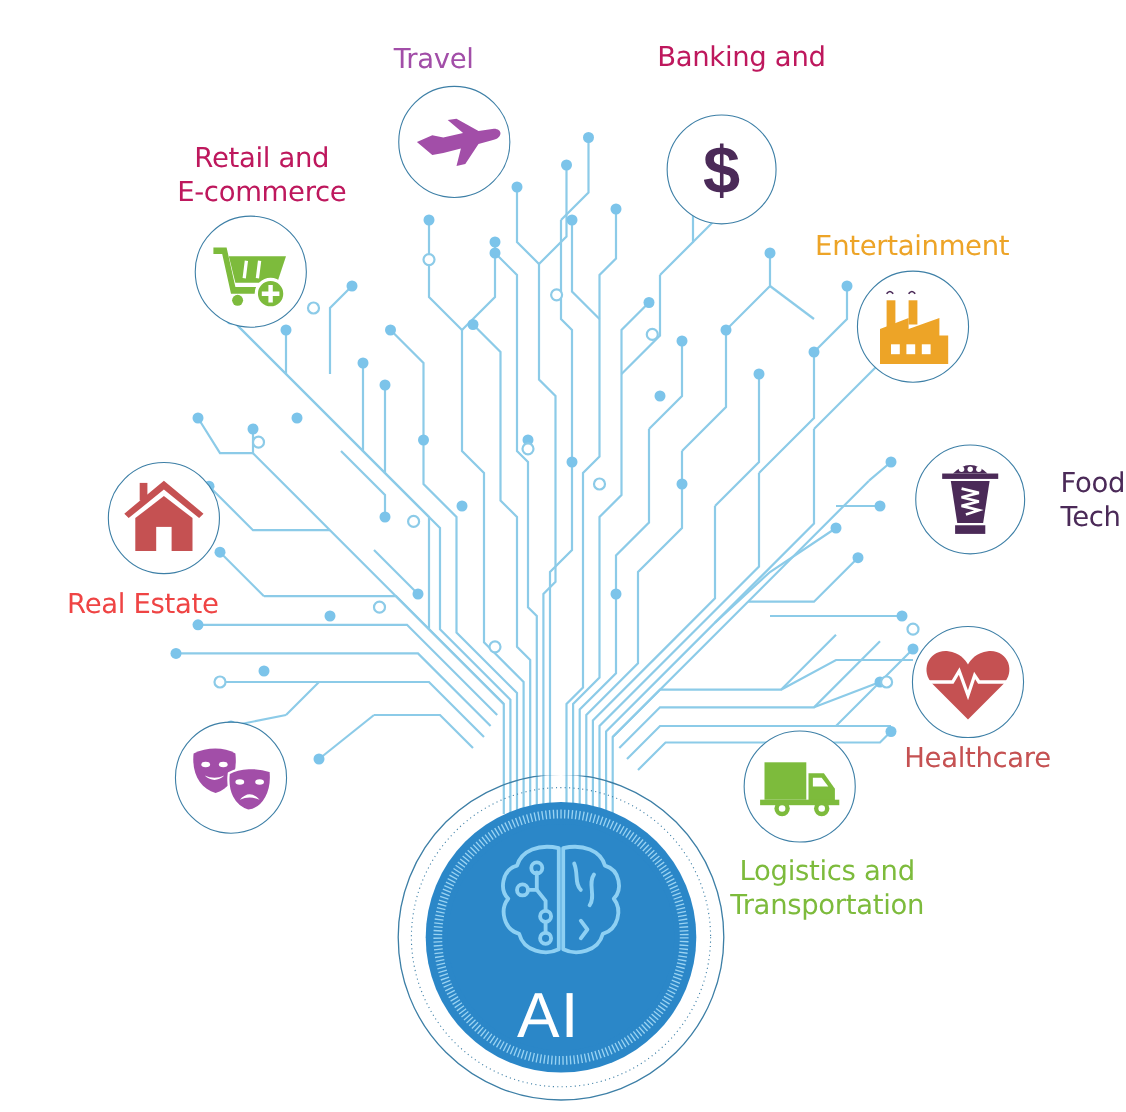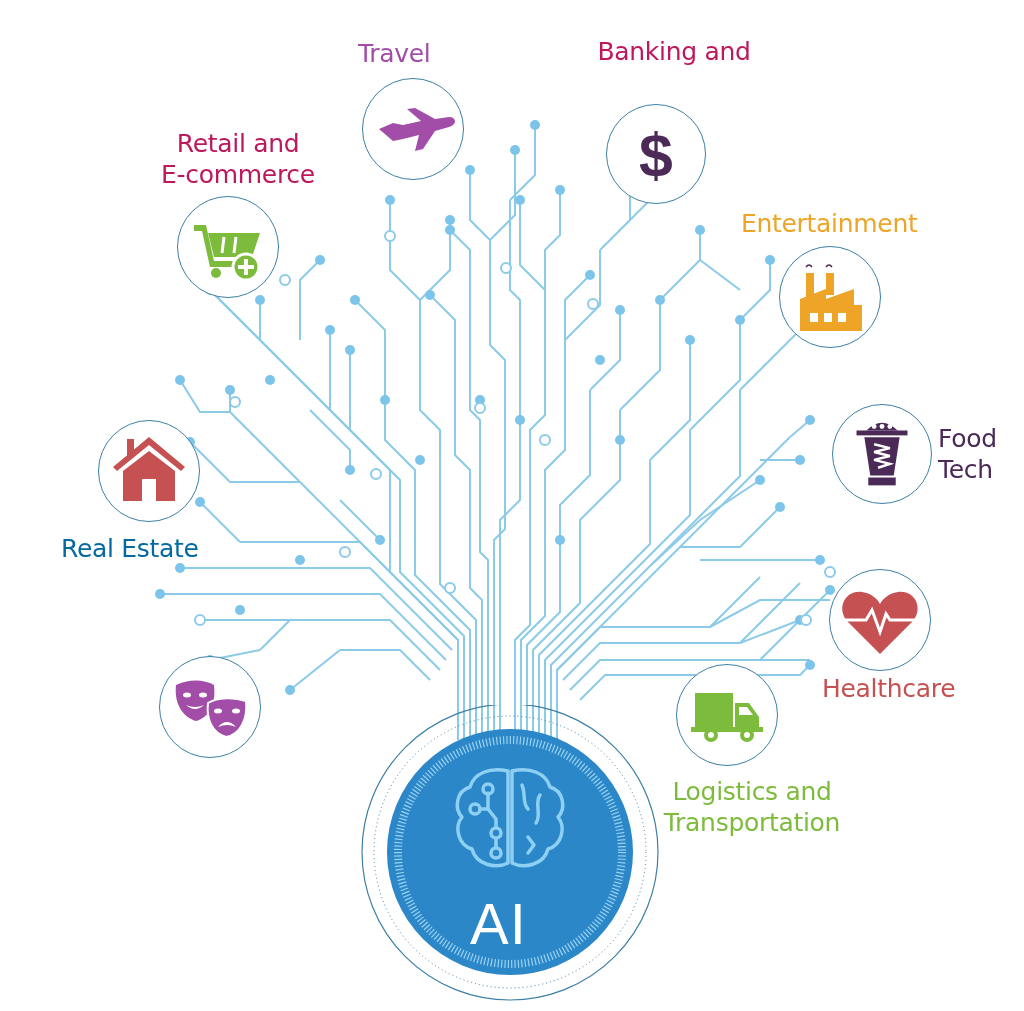--- a/index.html
+++ b/index.html
@@ -265,36 +265,36 @@
         <rect x="36" y="74" width="28" height="8"></rect>
       </g>
       <g fill="#fff">
           <circle cx="42" cy="22" r="2.5"></circle>
           <circle cx="50" cy="22" r="2.5"></circle>
           <circle cx="58" cy="22" r="2.5"></circle>
         </g>
       <path d="M42 40 L58 44 L42 48 L58 52 L42 56 L58 60 L46 64" fill="none" stroke="#fff" stroke-width="2.5"></path>
     </svg>
   </div>
-  <div class="label" style="left:938px;top:423px;color:#4b2a58;">
+  <div class="label" style="left:964px;top:423px;color:#4b2a58;">
     <div>Food</div>
     <div>Tech</div>
   </div>
 
   <div class="node" style="left:98px;top:420px;width:102px;height:102px;">
     <svg viewBox="0 0 100 100">
       <g fill="#c55152">
         <path d="M14 46 L50 16 L86 46 L82 50 L50 24 L18 50 Z"></path>
         <rect x="28" y="18" width="7" height="16"></rect>
         <path d="M24 50 L50 30 L76 50 V80 H24 Z"></path>
       </g>
       <rect x="43" y="58" width="14" height="22" fill="#fff"></rect>
     </svg>
   </div>
-  <div class="label" style="left:61px;top:533px;color:#0369a1;">
+  <div class="label" style="left:61px;top:533px;color:#ef4444;">
     <span>Real Estate</span>
   </div>
 
   <div class="node" style="left:829px;top:569px;width:102px;height:102px;">
     <svg viewBox="0 0 100 100">
       <path fill="#c55152" d="M50 84 L18 52 C6 40 14 20 32 22 C42 23 48 30 50 34 C52 30 58 23 68 22 C86 20 94 40 82 52 Z"></path>
       <path d="M14 50 H36 L42 40 L50 62 L56 44 L60 50 H86" fill="none" stroke="#fff" stroke-width="3"></path>
     </svg>
   </div>
   <div class="label" style="left:822px;top:673px;color:#c55152;">

